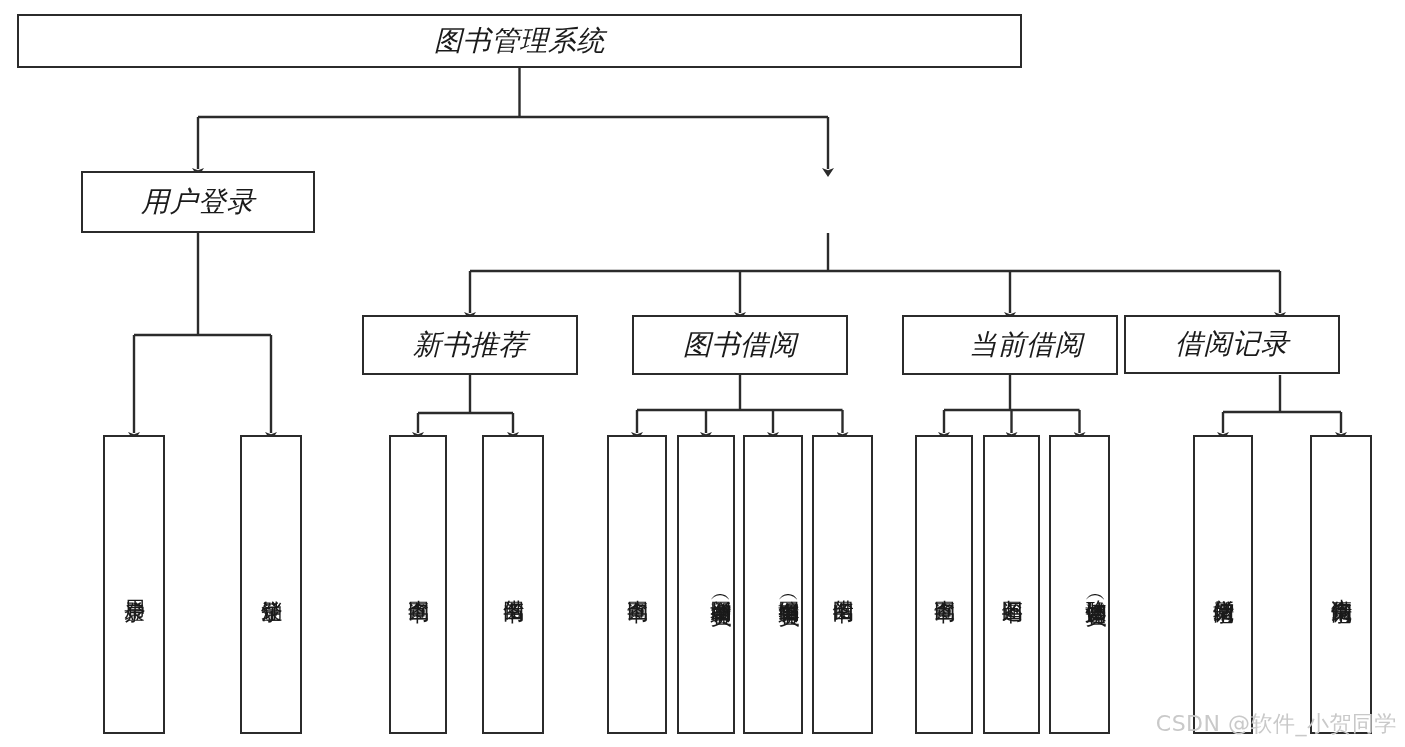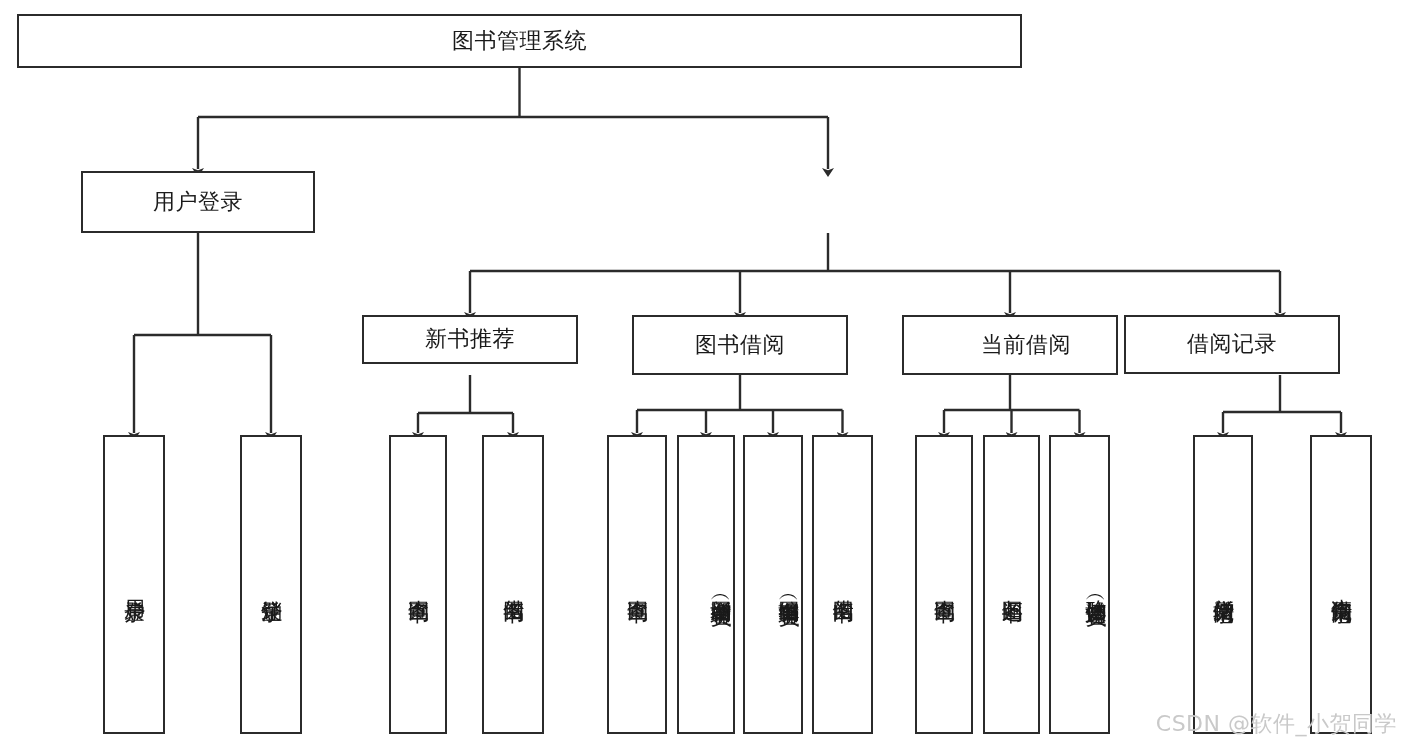--- a/index.html
+++ b/index.html
@@ -21,23 +21,24 @@
     position: absolute;
     box-sizing: border-box;
     border: 2px solid #2b2b2b;
     background: #ffffff;
     display: flex;
     align-items: center;
     justify-content: center;
     color: #1a1a1a;
   }
   .node.h {
-    font-size: 22px;
+    font-size: 28px;
     line-height: 1.1;
     letter-spacing: 0.5px;
+    font-style: italic;
   }
   .node.v {
     font-size: 21px;
     line-height: 1.22;
     letter-spacing: 1px;
     writing-mode: vertical-rl;
     text-orientation: upright;
   }
   .node.v.top {
     align-items: flex-start;
@@ -105,21 +106,21 @@
         <path d="M1223,412 L1341,412"></path>
         <path d="M1223,412 L1223,433" marker-end="url(#arrow)"></path>
         <path d="M1341,412 L1341,433" marker-end="url(#arrow)"></path>
       </g>
   </svg>
 
   <div class="node h" style="left: 17px; top: 14px; width: 1005px; height: 54px;">图书管理系统</div>
 
   <div class="node h" style="left: 81px; top: 171px; width: 234px; height: 62px;">用户登录</div>
 
-  <div class="node h" style="left: 362px; top: 315px; width: 216px; height: 49px;">新书推荐</div>
+  <div class="node h" style="left: 362px; top: 315px; width: 216px; height: 60px;">新书推荐</div>
   <div class="node h" style="left: 632px; top: 315px; width: 216px; height: 60px; text-align: right;">图书借阅</div>
   <div class="node h" style="left: 902px; top: 315px; width: 216px; height: 60px; padding-left: 32px;">当前借阅</div>
   <div class="node h" style="left: 1124px; top: 315px; width: 216px; height: 59px;">借阅记录</div>
 
   <div class="node v" style="left: 103px; top: 435px; width: 62px; height: 299px;">用户登录</div>
   <div class="node v" style="left: 240px; top: 435px; width: 62px; height: 299px;">注销登录</div>
 
   <div class="node v" style="left: 389px; top: 435px; width: 58px; height: 299px;">查询图书</div>
   <div class="node v" style="left: 482px; top: 435px; width: 62px; height: 299px;">借阅图书</div>
 

